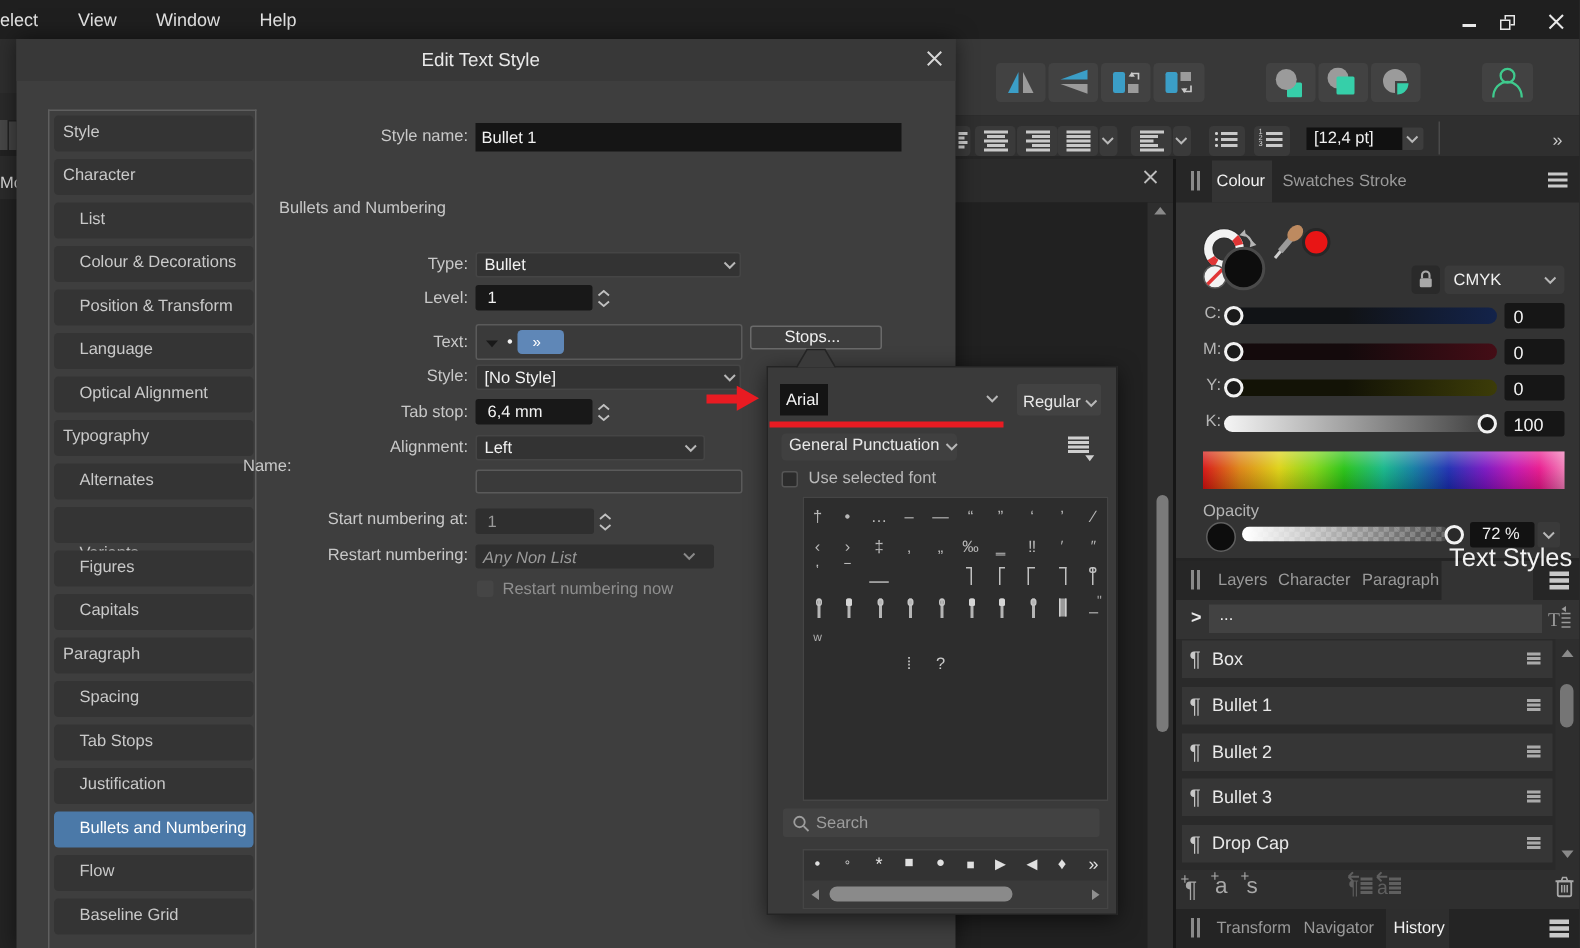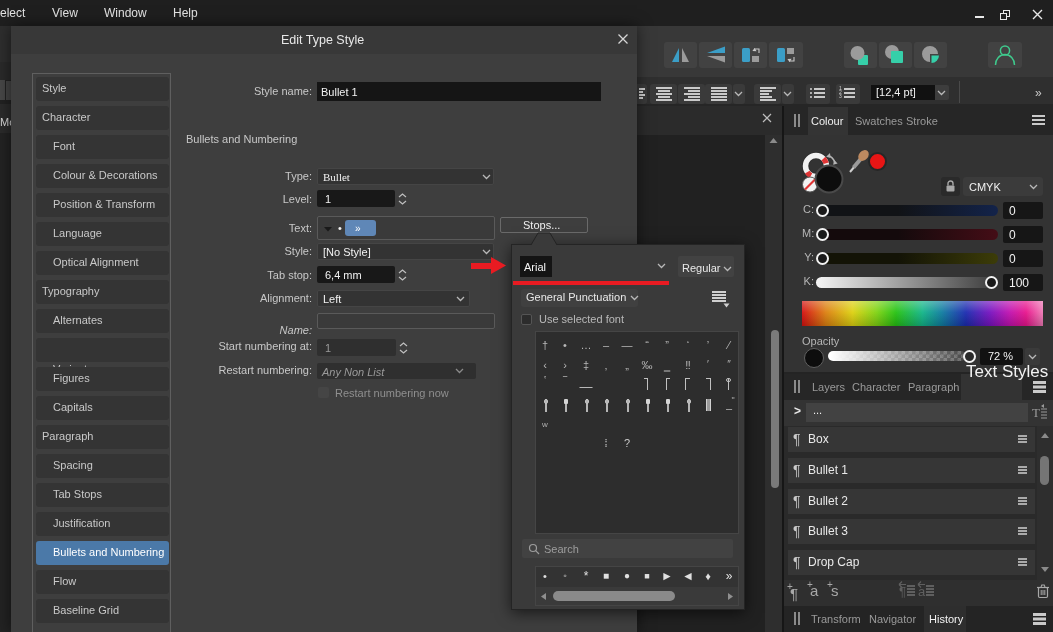--- a/index.html
+++ b/index.html
@@ -313,32 +313,32 @@
 <div class="abs" style="left:784px;top:606px;width:269px;height:26px;background:#242424;"></div>
 <div class="abs" style="left:794px;top:612px;width:2px;height:13px;background:#8a8a8a;box-shadow:4px 0 #8a8a8a;"></div>
 <div class="abs" style="left:811px;top:613px;color:#9a9a9a;font-size:11px;">Transform</div>
 <div class="abs" style="left:869px;top:613px;color:#9a9a9a;font-size:11px;">Navigator</div>
 <div class="abs" style="left:924px;top:606px;width:42px;height:26px;background:#2e2e2e;"></div>
 <div class="abs" style="left:929px;top:613px;color:#f2f2f2;font-size:11px;">History</div>
 <div class="abs" style="left:1033px;top:613px;width:13px;height:2.5px;background:#c9c9c9;box-shadow:0 4.5px #c9c9c9, 0 9px #c9c9c9;"></div>
 
 <div class="abs" style="left:11px;top:26px;width:626px;height:606px;background:#3e3e3e;box-shadow:0 0 14px rgba(0,0,0,0.55);"></div>
 <div class="abs" style="left:11px;top:26px;width:626px;height:28px;background:#383838;"></div>
-<div class="abs" style="left:281px;top:33px;color:#e8e8e8;font-size:12.5px;">Edit Type Style</div>
+<div class="abs" style="left:281px;top:33px;color:#e8e8e8;font-size:12.5px;">Edit Text Style</div>
 <svg class="abs" style="left:617px;top:33px;" width="12" height="12">
     <path d="M1.5 1.5 L10.5 10.5 M10.5 1.5 L1.5 10.5" stroke="#d6d6d6" stroke-width="1.3"></path>
   </svg>
 
 <div class="abs" style="left:32px;top:73px;width:139px;height:559px;border:1px solid #5f5f5f;border-bottom:none;"></div>
 <div class="abs" style="left:36px;top:77px;width:133px;height:24px;background:#343434;border-radius:3px;"></div>
 <div class="abs" style="left:42px;top:82px;color:#c9c9c9;font-size:11px;white-space:nowrap;">Style</div>
 <div class="abs" style="left:36px;top:106px;width:133px;height:24px;background:#343434;border-radius:3px;"></div>
 <div class="abs" style="left:42px;top:111px;color:#c9c9c9;font-size:11px;white-space:nowrap;">Character</div>
 <div class="abs" style="left:36px;top:135px;width:133px;height:24px;background:#343434;border-radius:3px;"></div>
-<div class="abs" style="left:53px;top:140px;color:#c9c9c9;font-size:11px;white-space:nowrap;">Font</div>
+<div class="abs" style="left:53px;top:140px;color:#c9c9c9;font-size:11px;white-space:nowrap;">List</div>
 <div class="abs" style="left:36px;top:164px;width:133px;height:24px;background:#343434;border-radius:3px;"></div>
 <div class="abs" style="left:53px;top:169px;color:#c9c9c9;font-size:11px;white-space:nowrap;">Colour &amp; Decorations</div>
 <div class="abs" style="left:36px;top:193px;width:133px;height:24px;background:#343434;border-radius:3px;"></div>
 <div class="abs" style="left:53px;top:198px;color:#c9c9c9;font-size:11px;white-space:nowrap;">Position &amp; Transform</div>
 <div class="abs" style="left:36px;top:222px;width:133px;height:24px;background:#343434;border-radius:3px;"></div>
 <div class="abs" style="left:53px;top:227px;color:#c9c9c9;font-size:11px;white-space:nowrap;">Language</div>
 <div class="abs" style="left:36px;top:251px;width:133px;height:24px;background:#343434;border-radius:3px;"></div>
 <div class="abs" style="left:53px;top:256px;color:#c9c9c9;font-size:11px;white-space:nowrap;">Optical Alignment</div>
 <div class="abs" style="left:36px;top:280px;width:133px;height:24px;background:#343434;border-radius:3px;"></div>
 <div class="abs" style="left:42px;top:285px;color:#c9c9c9;font-size:11px;white-space:nowrap;">Typography</div>
@@ -366,21 +366,21 @@
 <div class="abs" style="left:53px;top:604px;color:#c9c9c9;font-size:11px;white-space:nowrap;">Baseline Grid</div>
 
 <div class="abs lbl" style="left:162px;top:85px;width:150px;text-align:right;">Style name:</div>
 <div class="abs" style="left:317px;top:82px;width:284px;height:19px;background:#151515;"></div>
 <div class="abs" style="left:321px;top:86px;color:#f2f2f2;font-size:11px;">Bullet 1</div>
 
 <div class="abs lbl" style="left:186px;top:133px;">Bullets and Numbering</div>
 
 <div class="abs lbl" style="left:162px;top:170px;width:150px;text-align:right;">Type:</div>
 <div class="abs" style="left:317px;top:168px;width:177px;height:17px;background:#333333;border:1px solid #454545;border-radius:2px;"></div>
-<div class="abs" style="left:323px;top:171px;color:#f2f2f2;font-size:11px;font-family:Liberation Serif, serif;">Bullet</div>
+<div class="abs" style="left:323px;top:171px;color:#f2f2f2;font-size:11px;">Bullet</div>
 <svg class="abs" style="left:482px;top:174px;" width="9" height="6">
     <path d="M1 1 L4.5 4.5 L8 1" fill="none" stroke="#b8b8b8" stroke-width="1.3"></path>
   </svg>
 
 <div class="abs lbl" style="left:162px;top:193px;width:150px;text-align:right;">Level:</div>
 <div class="abs" style="left:317px;top:190px;width:78px;height:17px;background:#181818;border-radius:2px;"></div>
 <div class="abs" style="left:325px;top:193px;color:#f2f2f2;font-size:11px;">1</div>
 <svg class="abs" style="left:398px;top:193px;" width="9" height="12">
     <path d="M1 4 L4.5 1 L8 4" fill="none" stroke="#c0c0c0" stroke-width="1.2"></path>
     <path d="M1 8 L4.5 11 L8 8" fill="none" stroke="#c0c0c0" stroke-width="1.2"></path>
@@ -413,21 +413,21 @@
     <path d="M1 8 L4.5 11 L8 8" fill="none" stroke="#c0c0c0" stroke-width="1.2"></path>
   </svg>
 
 <div class="abs lbl" style="left:162px;top:292px;width:150px;text-align:right;">Alignment:</div>
 <div class="abs" style="left:317px;top:290px;width:153px;height:17px;background:#333333;border:1px solid #454545;border-radius:2px;"></div>
 <div class="abs" style="left:323px;top:293px;color:#f2f2f2;font-size:11px;">Left</div>
 <svg class="abs" style="left:456px;top:296px;" width="9" height="6">
     <path d="M1 1 L4.5 4.5 L8 1" fill="none" stroke="#b8b8b8" stroke-width="1.3"></path>
   </svg>
 
-<div class="abs lbl" style="left:162px;top:324px;width:150px;text-align:right;font-style:italic;">Name:</div>
+<div class="abs lbl" style="left:162px;top:305px;width:150px;">Name:</div>
 <div class="abs" style="left:317px;top:313px;width:178px;height:16px;background:#3a3a3a;border:1px solid #5a5a5a;border-radius:2px;"></div>
 
 <div class="abs lbl" style="left:162px;top:340px;width:150px;text-align:right;">Start numbering at:</div>
 <div class="abs" style="left:317px;top:339px;width:79px;height:17px;background:#2f2f2f;border-radius:2px;"></div>
 <div class="abs" style="left:325px;top:342px;color:#9a9a9a;font-size:11px;">1</div>
 <svg class="abs" style="left:399px;top:342px;" width="9" height="12">
     <path d="M1 4 L4.5 1 L8 4" fill="none" stroke="#c0c0c0" stroke-width="1.2"></path>
     <path d="M1 8 L4.5 11 L8 8" fill="none" stroke="#c0c0c0" stroke-width="1.2"></path>
   </svg>
 

